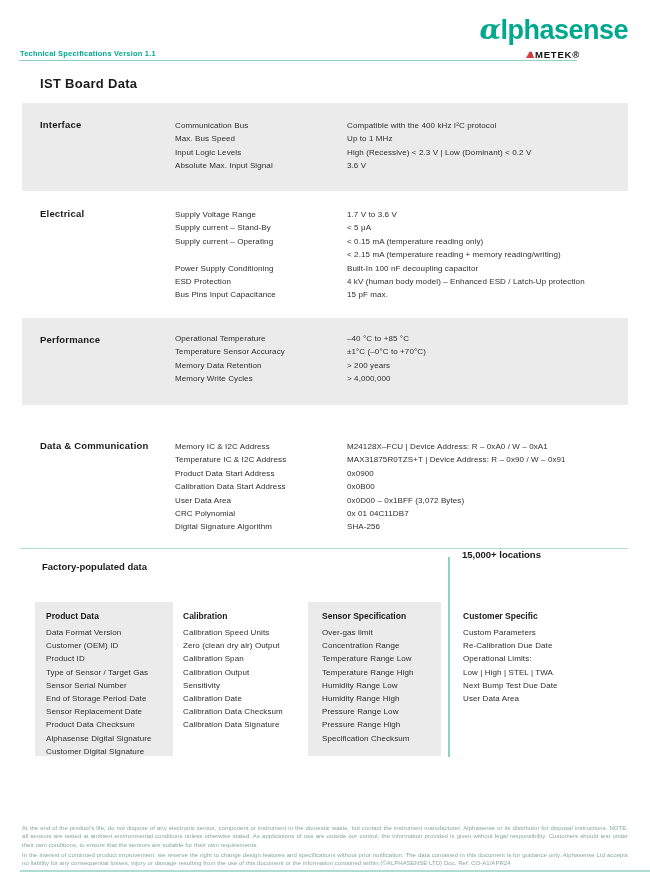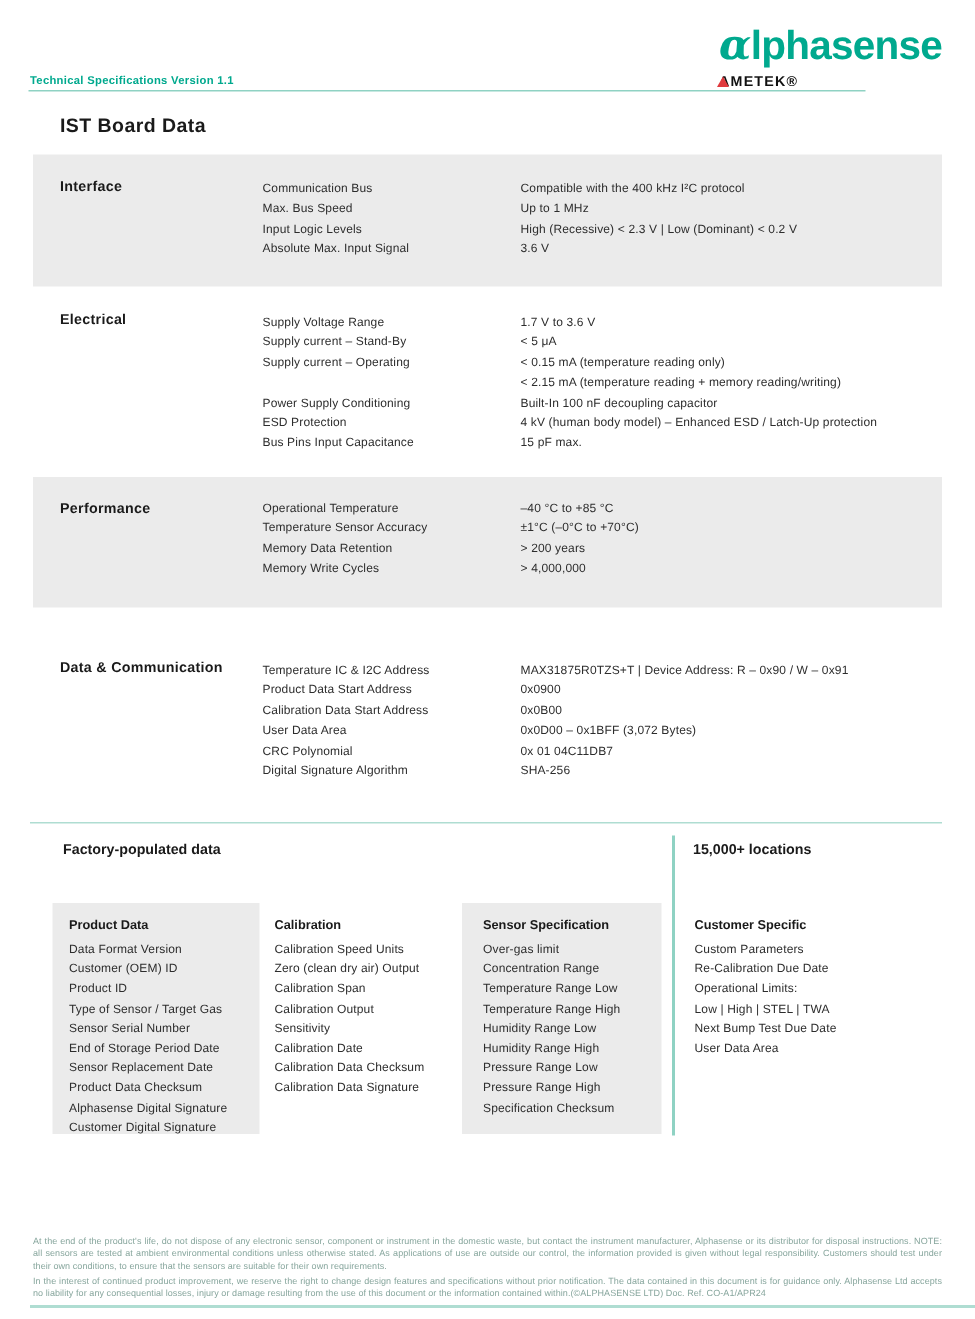--- a/index.html
+++ b/index.html
@@ -7,42 +7,42 @@
     --box_gray:#EBEBEB; --footer_text:#87A69D; --ametek_red:#E03A3E;
     --ink:#2D2D2D; --ink_dark:#1A1A1A;
   }
   html,body{margin:0;padding:0;background:#fff;}
   .page{position:relative;width:650px;height:879px;background:#fff;overflow:hidden;
         font-family:"Liberation Sans",sans-serif;color:var(--ink);}
 
   
   .doc-label{position:absolute;left:20px;top:49px;font-size:7.5px;color:var(--teal);letter-spacing:.2px;font-weight:bold;}
   .header-rule{position:absolute;left:19px;top:60px;width:558px;height:1px;background:var(--divider_teal);}
-  .logo-block{position:absolute;right:22px;top:16px;text-align:left;}
+  .logo-block{position:absolute;right:22px;top:16px;text-align:center;}
   .logo-main{font-size:27px;line-height:28px;font-weight:bold;color:var(--teal);letter-spacing:-.5px;}
   .logo-alpha{font-family:"DejaVu Serif",serif;font-style:italic;font-weight:bold;font-size:28px;}
   .ametek{position:relative;display:inline-block;margin-top:-3px;font-size:9.5px;font-weight:800;
           letter-spacing:.8px;color:#101010;}
   .ametek .tri{position:absolute;left:-1px;bottom:2px;width:0;height:0;
           border-left:4px solid transparent;border-right:4px solid transparent;
           border-bottom:7px solid var(--ametek_red);}
   .page-title{position:absolute;left:40px;top:76px;font-size:13px;font-weight:bold;color:var(--ink_dark);letter-spacing:.3px;}
 
   
   .spec-section{position:absolute;left:22px;width:606px;box-sizing:border-box;}
   .spec-section.gray{background:var(--box_gray);}
   .section-name{position:absolute;left:18px;font-size:9.5px;font-weight:bold;color:var(--ink_dark);letter-spacing:.2px;}
   .spec-rows{margin-left:153px;}
   .spec-row{display:grid;grid-template-columns:172px 1fr;line-height:13.4px;min-height:13.4px;}
   .spec-label,.spec-value{font-size:8px;letter-spacing:.1px;}
 
   
   .factory-sep{position:absolute;left:20px;top:548px;width:608px;height:1px;background:var(--pale_teal);}
   .factory-heading{position:absolute;left:42px;top:561px;font-size:9.5px;font-weight:bold;color:var(--ink_dark);}
-  .locations-heading{position:absolute;left:462px;top:561px;font-size:9.5px;font-weight:bold;color:var(--ink_dark);}
+  .locations-heading{position:absolute;left:462px;top:549px;font-size:9.5px;font-weight:bold;color:var(--ink_dark);}
   .v-divider{position:absolute;left:448px;top:557px;width:2px;height:200px;background:var(--divider_teal);}
   .factory-col{position:absolute;top:602px;height:154px;box-sizing:border-box;padding:8px 0 0 11px;}
   .factory-col.gray{background:var(--box_gray);}
   .col-title{font-size:8.5px;font-weight:bold;color:var(--ink_dark);line-height:13px;margin-bottom:3px;}
   .col-item{font-size:8px;line-height:13.2px;letter-spacing:.1px;}
 
   
   .footer-para{position:absolute;left:22px;width:606px;font-size:6px;line-height:8.4px;
                color:var(--footer_text);text-align:justify;letter-spacing:.05px;}
   .footer-rule{position:absolute;left:20px;top:870px;width:630px;height:1.5px;background:var(--pale_teal);}
@@ -150,20 +150,24 @@
           <div class="spec-label">Memory Write Cycles</div>
           <div class="spec-value">&gt; 4,000,000</div>
         </div>
       </div>
   </div>
 
   <div class="spec-section" style="top:432px;height:110px;padding-top:8px;">
     <div class="section-name" style="top:8px;">Data &amp; Communication</div>
     <div class="spec-rows">
 
+        <div class="spec-row">
+          <div class="spec-label">Memory IC &amp; I2C Address</div>
+          <div class="spec-value">M24128X–FCU  |  Device Address: R – 0xA0  /  W – 0xA1</div>
+        </div>
 
         <div class="spec-row">
           <div class="spec-label">Temperature IC &amp; I2C Address</div>
           <div class="spec-value">MAX31875R0TZS+T  |  Device Address: R – 0x90  /  W – 0x91</div>
         </div>
 
         <div class="spec-row">
           <div class="spec-label">Product Data Start Address</div>
           <div class="spec-value">0x0900</div>
         </div>

